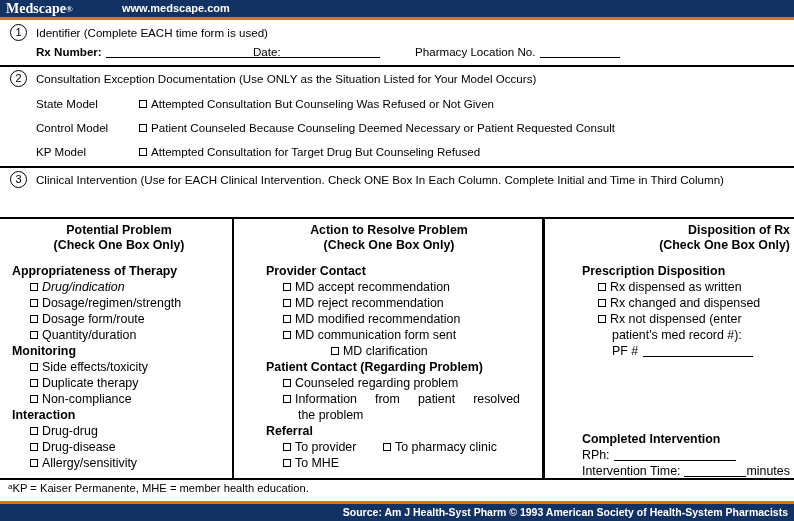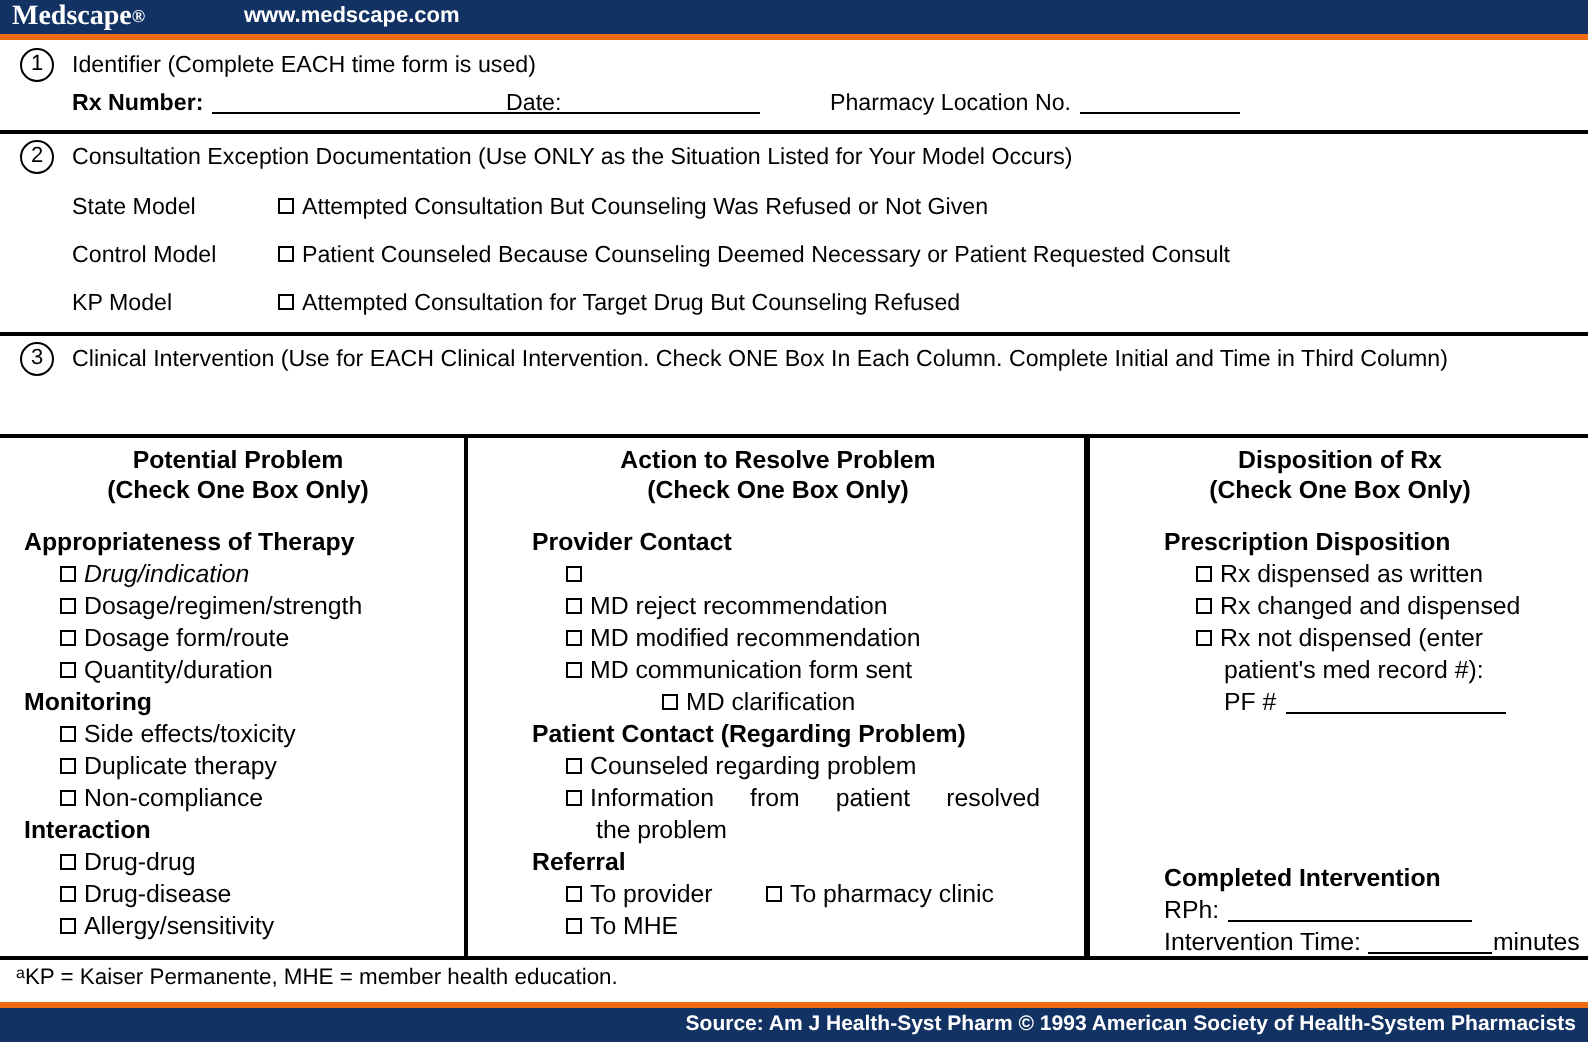--- a/index.html
+++ b/index.html
@@ -247,37 +247,37 @@
     <div class="cbitem" style="left:30px; top:404px;"><span class="cbox"></span><span>Drug-drug</span></div>
     <div class="cbitem" style="left:30px; top:420px;"><span class="cbox"></span><span>Drug-disease</span></div>
     <div class="cbitem" style="left:30px; top:436px;"><span class="cbox"></span><span>Allergy/sensitivity</span></div>
 
     <div class="colhead" style="left:240px; top:203px; width:298px;">
       <div>Action to Resolve Problem</div>
       <div>(Check One Box Only)</div>
     </div>
 
     <div class="grouphead" style="left:266px; top:244px;">Provider Contact</div>
-    <div class="cbitem" style="left:283px; top:260px;"><span class="cbox"></span></div>
+    <div class="cbitem" style="left:283px; top:260px;"><span class="cbox"></span><span>MD accept recommendation</span></div>
     <div class="cbitem" style="left:283px; top:276px;"><span class="cbox"></span><span>MD reject recommendation</span></div>
     <div class="cbitem" style="left:283px; top:292px;"><span class="cbox"></span><span>MD modified recommendation</span></div>
     <div class="cbitem" style="left:283px; top:308px;"><span class="cbox"></span><span>MD communication form sent</span></div>
     <div class="cbitem" style="left:283px; top:324px;padding-left:48px;"><span class="cbox"></span><span>MD clarification</span></div>
 
     <div class="grouphead" style="left:266px; top:340px;">Patient Contact (Regarding Problem)</div>
     <div class="cbitem" style="left:283px; top:356px;"><span class="cbox"></span><span>Counseled regarding problem</span></div>
     <div class="cbitem justified" style="left:283px; top:372px; width:237px;"><span class="cbox"></span><span>Information from patient resolved</span></div>
     <div class="cont" style="left:298px; top:388px;">the problem</div>
 
     <div class="grouphead" style="left:266px; top:404px;">Referral</div>
     <div class="cbitem" style="left:283px; top:420px;"><span class="cbox"></span><span>To provider</span></div>
     <div class="cbitem" style="left:383px; top:420px;"><span class="cbox"></span><span>To pharmacy clinic</span></div>
     <div class="cbitem" style="left:283px; top:436px;"><span class="cbox"></span><span>To MHE</span></div>
 
-    <div class="colhead" style="left:550px; top:203px; width:240px;">
+    <div class="colhead" style="left:550px; top:203px; width:240px;text-align:right;">
       <div>Disposition of Rx</div>
       <div>(Check One Box Only)</div>
     </div>
 
     <div class="grouphead" style="left:582px; top:244px;">Prescription Disposition</div>
     <div class="cbitem" style="left:598px; top:260px;"><span class="cbox"></span><span>Rx dispensed as written</span></div>
     <div class="cbitem" style="left:598px; top:276px;"><span class="cbox"></span><span>Rx changed and dispensed</span></div>
     <div class="cbitem" style="left:598px; top:292px;"><span class="cbox"></span><span>Rx not dispensed (enter</span></div>
     <div class="cont" style="left:612px; top:308px;">patient's med record #):</div>
     <div class="cont" style="left:612px; top:324px;"><span>PF #</span><span class="blank" style="width:110px; margin-left:5px;"></span></div>

